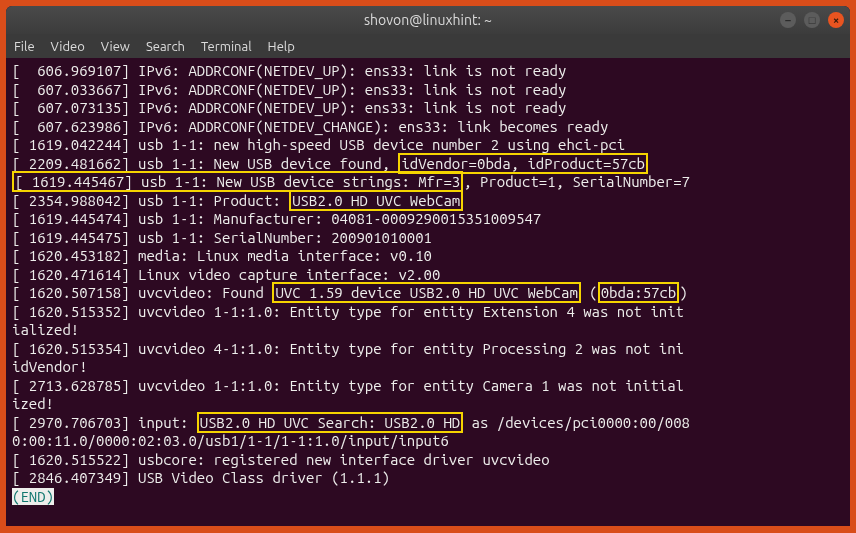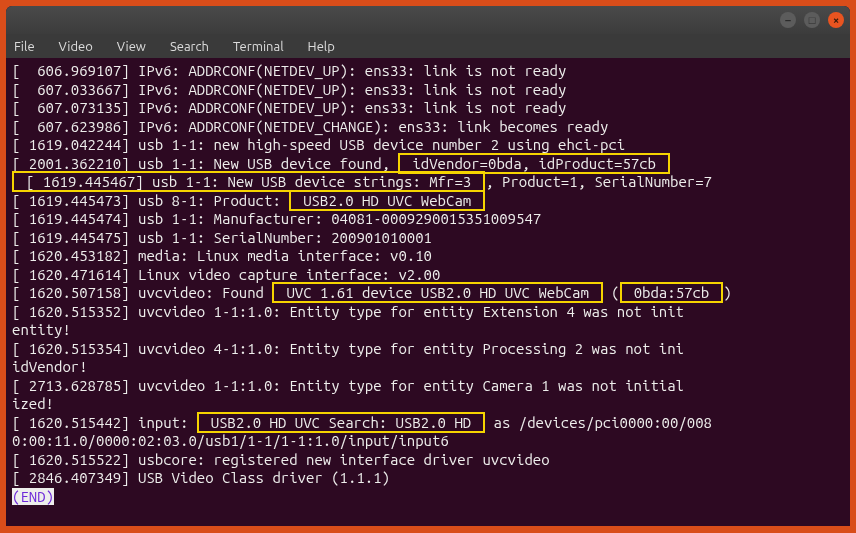--- a/index.html
+++ b/index.html
@@ -46,80 +46,81 @@
     }
     .win-min { background: #5c5c5c; color: #2a2a2a; }
     .win-max { background: #5c5c5c; color: #2a2a2a; }
     .win-close { background: #e95420; color: #3a1a0a; }
     .menubar {
       background: #3a3a3a;
       height: 24px;
       display: flex;
       align-items: center;
       padding: 0 8px;
-      gap: 24px;
+      gap: 16px;
       font-family: Ubuntu, sans-serif;
       font-size: 13px;
       color: #dcdcdc;
     }
     .menu-item { cursor: pointer; }
     .terminal {
       padding: 4px 6px;
       color: #eeeeec;
       font-size: 15px;
       line-height: 18.5px;
       white-space: pre;
       font-family: "Ubuntu Mono", "DejaVu Sans Mono", monospace;
     }
     .hl {
       border: 2px solid #f5d400;
-      padding: 0 12px;
+      padding: 0 1px;
       display: inline;
     }
     .end {
       background: #eeeeec;
-      color: #6d28d9;
+      color: #0f766e;
     }
   </style>
 </head>
 <body>
 
 <div class="window">
   <div class="titlebar">
+    <span>shovon@linuxhint: ~</span>
     <div class="window-controls">
       <div class="win-btn win-min">–</div>
       <div class="win-btn win-max">□</div>
       <div class="win-btn win-close">×</div>
     </div>
   </div>
   <div class="menubar">
     <span class="menu-item">File</span>
     <span class="menu-item">Video</span>
     <span class="menu-item">View</span>
     <span class="menu-item">Search</span>
     <span class="menu-item">Terminal</span>
     <span class="menu-item">Help</span>
   </div>
   <div class="terminal"><span>[  606.969107] IPv6: ADDRCONF(NETDEV_UP): ens33: link is not ready</span>
 <span>[  607.033667] IPv6: ADDRCONF(NETDEV_UP): ens33: link is not ready</span>
 <span>[  607.073135] IPv6: ADDRCONF(NETDEV_UP): ens33: link is not ready</span>
 <span>[  607.623986] IPv6: ADDRCONF(NETDEV_CHANGE): ens33: link becomes ready</span>
 <span>[ 1619.042244] usb 1-1: new high-speed USB device number 2 using ehci-pci</span>
-<span>[ 2001.362210] usb 1-1: New USB device found, </span><span class="hl">idVendor=0bda, idProduct=57cb</span>
+<span>[ 2209.481662] usb 1-1: New USB device found, </span><span class="hl">idVendor=0bda, idProduct=57cb</span>
 <span class="hl">[ 1619.445467] usb 1-1: New USB device strings: Mfr=3</span><span>, Product=1, SerialNumber=7</span>
-<span>[ 1619.445473] usb 8-1: Product: </span><span class="hl">USB2.0 HD UVC WebCam</span>
+<span>[ 2354.988042] usb 1-1: Product: </span><span class="hl">USB2.0 HD UVC WebCam</span>
 <span>[ 1619.445474] usb 1-1: Manufacturer: 04081-0009290015351009547</span>
 <span>[ 1619.445475] usb 1-1: SerialNumber: 200901010001</span>
 <span>[ 1620.453182] media: Linux media interface: v0.10</span>
 <span>[ 1620.471614] Linux video capture interface: v2.00</span>
-<span>[ 1620.507158] uvcvideo: Found </span><span class="hl">UVC 1.61 device USB2.0 HD UVC WebCam</span><span> (</span><span class="hl">0bda:57cb</span><span>)</span>
+<span>[ 1620.507158] uvcvideo: Found </span><span class="hl">UVC 1.59 device USB2.0 HD UVC WebCam</span><span> (</span><span class="hl">0bda:57cb</span><span>)</span>
 <span>[ 1620.515352] uvcvideo 1-1:1.0: Entity type for entity Extension 4 was not init</span>
-<span>entity!</span>
+<span>ialized!</span>
 <span>[ 1620.515354] uvcvideo 4-1:1.0: Entity type for entity Processing 2 was not ini</span>
 <span>idVendor!</span>
 <span>[ 2713.628785] uvcvideo 1-1:1.0: Entity type for entity Camera 1 was not initial</span>
 <span>ized!</span>
-<span>[ 1620.515442] input: </span><span class="hl">USB2.0 HD UVC Search: USB2.0 HD</span><span> as /devices/pci0000:00/008</span>
+<span>[ 2970.706703] input: </span><span class="hl">USB2.0 HD UVC Search: USB2.0 HD</span><span> as /devices/pci0000:00/008</span>
 <span>0:00:11.0/0000:02:03.0/usb1/1-1/1-1:1.0/input/input6</span>
 <span>[ 1620.515522] usbcore: registered new interface driver uvcvideo</span>
 <span>[ 2846.407349] USB Video Class driver (1.1.1)</span>
 <span class="end">(END)</span></div>
 </div>
 
 </body></html>

